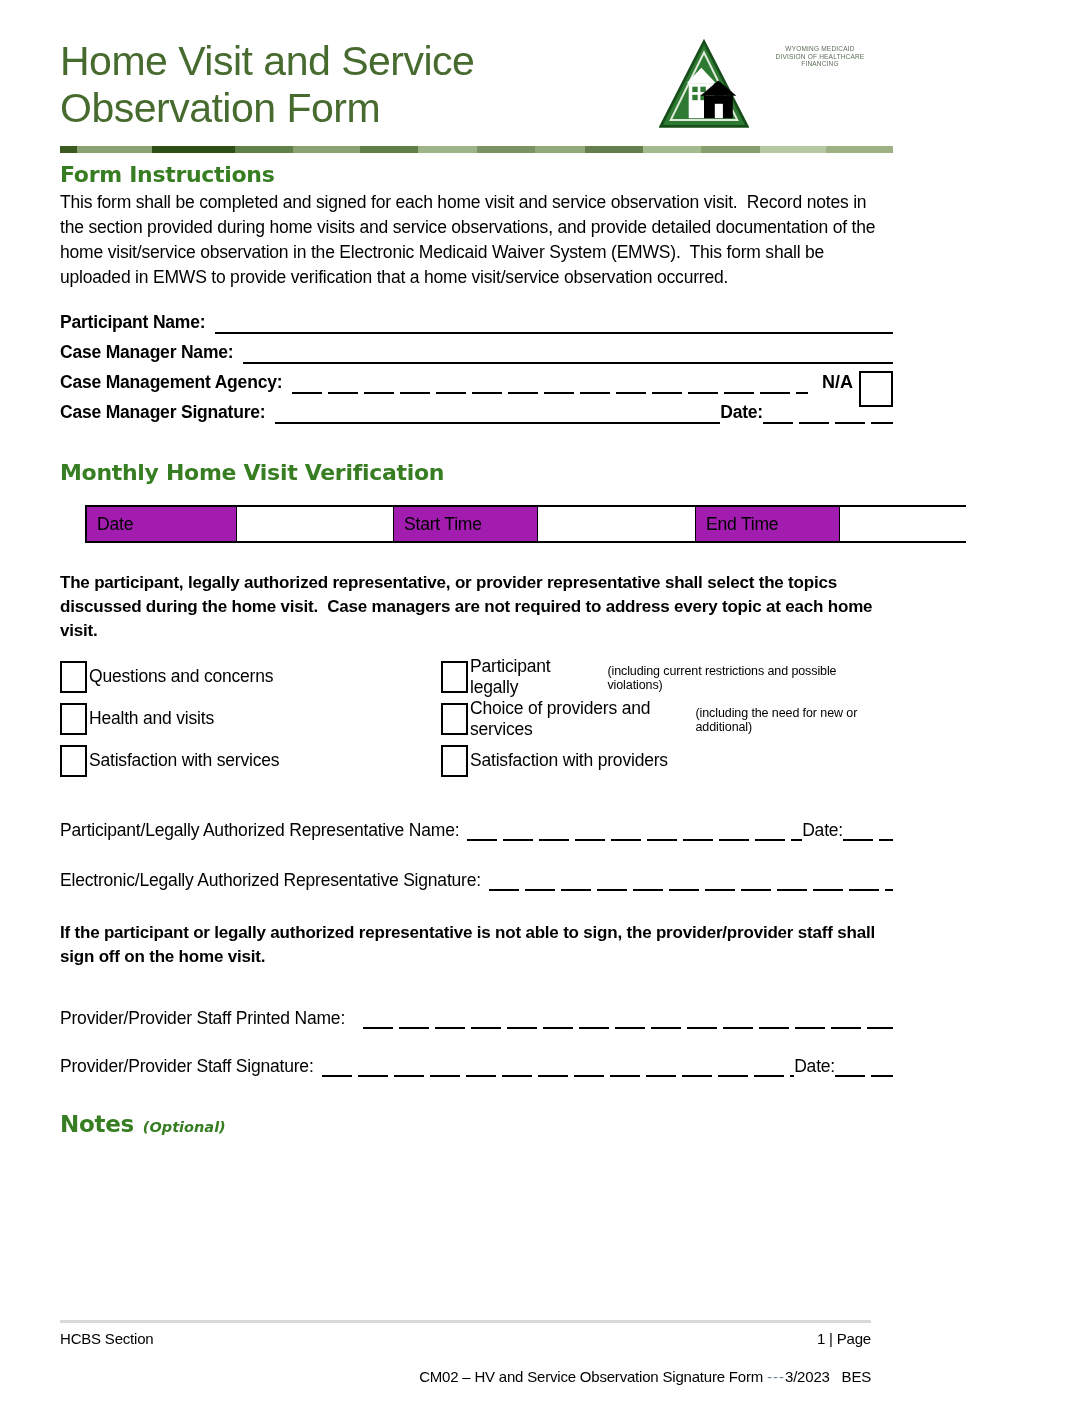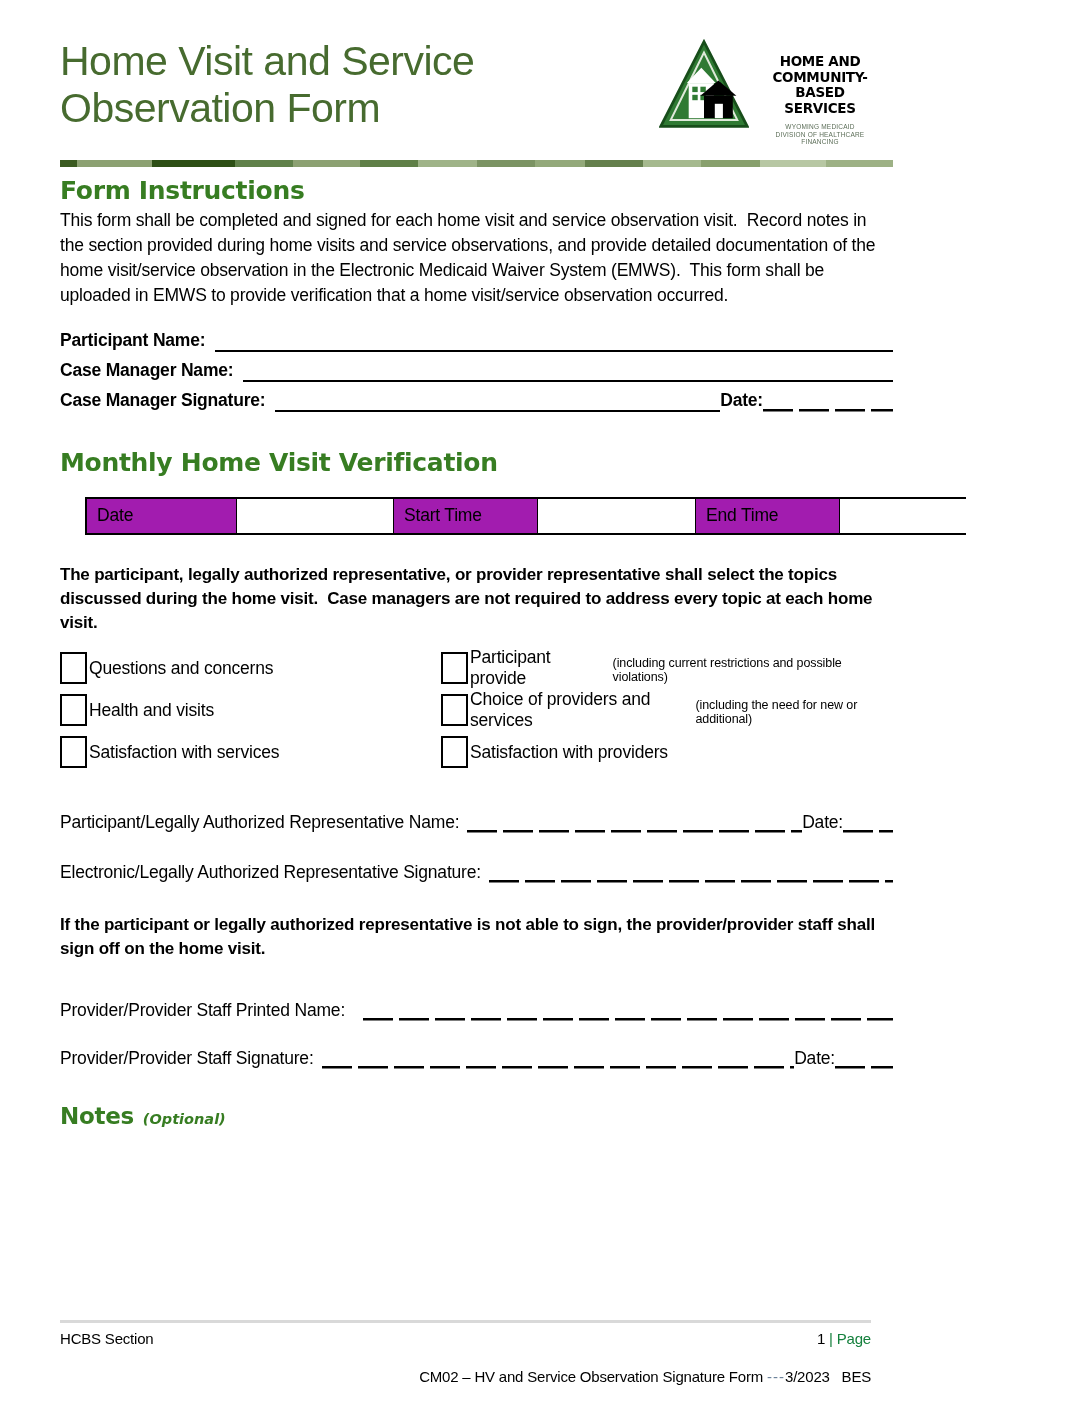--- a/index.html
+++ b/index.html
@@ -32,21 +32,21 @@
   .divider {
     height:7px; margin-top:14px;
     background:linear-gradient(90deg,
       #3a5a20 0 2%, #8ca172 2% 11%, #2d4f15 11% 21%, #60814a 21% 28%,
       #8ca172 28% 36%, #5f7f47 36% 43%, #9fb388 43% 50%, #7b9363 50% 57%,
       #93a97a 57% 63%, #647f4c 63% 70%, #a5b98e 70% 77%, #88a06d 77% 84%,
       #b7c7a3 84% 92%, #9db185 92% 100%);
   }
 
   h2.green {
-    font-family:"DejaVu Sans", sans-serif; color:#377d22; font-size:25px;
+    font-family:"DejaVu Sans", sans-serif; color:#377d22; font-size:22px;
     font-weight:bold; margin-top:9px; letter-spacing:-0.3px;
   }
   h2.green.mt { margin-top:28px; }
 
   .pre { white-space:pre-wrap; }
   .para { font-size:17.5px; line-height:25px; margin-top:3px; letter-spacing:-0.2px; }
   .bold-para { font-size:17px; line-height:24px; font-weight:bold; letter-spacing:-0.2px; }
 
   
   .fields { margin-top:22px; }
@@ -87,21 +87,21 @@
 
   .notes-head { display:flex; align-items:baseline; margin-top:34px; }
   .notes-title { font-family:"DejaVu Sans", sans-serif; color:#377d22; font-size:23px; font-weight:bold; letter-spacing:-0.3px; }
   .notes-opt { font-family:"DejaVu Sans", sans-serif; color:#377d22; font-size:14.5px; font-weight:bold; font-style:italic; margin-left:9px; }
 
   
   .footer { margin-top:auto; padding:0 95px 14px 60px;text-align:right; }
   .footer-rule { border-top:3px solid #d9d9d9; }
   .footer-line1 { display:flex; justify-content:space-between; margin-top:7px; font-size:15px; letter-spacing:-0.2px; }
   .page-num { color:#000; }
-  .page-word { color:#15803d; }
+  .page-word { color:#000000; }
   .footer-line2 { font-size:15px; margin-top:4px; letter-spacing:-0.2px; }
   .dashes { color:#6d839b; letter-spacing:1px; }
 </style>
 </head>
 <body>
 
 <div class="page">
   <div class="content">
 
     <div class="header">
@@ -114,43 +114,45 @@
           <rect x="33" y="49" width="28" height="39" fill="#ffffff"></rect>
           <rect x="37" y="53" width="6" height="6" fill="#2f7a33"></rect>
           <rect x="46" y="53" width="6" height="6" fill="#2f7a33"></rect>
           <rect x="37" y="62" width="6" height="6" fill="#2f7a33"></rect>
           <rect x="46" y="62" width="6" height="6" fill="#2f7a33"></rect>
           <polygon points="46,63 66,46 86,63" fill="#000000"></polygon>
           <rect x="50" y="63" width="32" height="25" fill="#000000"></rect>
           <rect x="62" y="72" width="9" height="16" fill="#ffffff"></rect>
         </svg>
         <div class="logo-textcol">
-          <div class="logo-org">HOME AND
-COMMUNITY-
-BASED
-SERVICES</div>
           <div class="logo-caption">WYOMING MEDICAID
 DIVISION OF HEALTHCARE FINANCING</div>
         </div>
       </div>
     </div>
 
     <div class="divider"></div>
 
     <h2 class="green">Form Instructions</h2>
     <div class="para pre">This form shall be completed and signed for each home visit and service observation visit.  Record notes in the section provided during home visits and service observations, and provide detailed documentation of the home visit/service observation in the Electronic Medicaid Waiver System (EMWS).  This form shall be uploaded in EMWS to provide verification that a home visit/service observation occurred.</div>
 
     <div class="fields">
       <div class="frow">
         <span class="lbl">Participant Name:</span>
         <div class="line-solid"></div>
       </div>
       <div class="frow">
         <span class="lbl">Case Manager Name:</span>
         <div class="line-solid"></div>
+      </div>
+      <div class="frow">
+        <span class="lbl">Case Management Agency:</span>
+        <div class="line-seg"></div>
+        <span class="na-label">N/A</span>
+        <div class="na-box"></div>
       </div>
       <div class="frow">
         <span class="lbl">Case Manager Signature:</span>
         <div class="line-solid"></div>
         <span class="lbl" style="margin:0">Date:</span>
         <div class="line-seg short"></div>
       </div>
     </div>
 
     <h2 class="green mt">Monthly Home Visit Verification</h2>
@@ -164,21 +166,21 @@
     </div>
 
     <div class="bold-para pre topics-intro">The participant, legally authorized representative, or provider representative shall select the topics discussed during the home visit.  Case managers are not required to address every topic at each home visit.</div>
     <div class="topics">
       <div class="topic">
         <div class="cb"></div>
         <span class="tlabel">Questions and concerns</span>
       </div>
       <div class="topic">
         <div class="cb"></div>
-        <span class="tlabel">Participant provide</span>
+        <span class="tlabel">Participant legally</span>
         <span class="tnote">(including current restrictions and possible violations)</span>
       </div>
       <div class="topic">
         <div class="cb"></div>
         <span class="tlabel">Health and visits</span>
       </div>
       <div class="topic">
         <div class="cb"></div>
         <span class="tlabel">Choice of providers and services</span>
         <span class="tnote">(including the need for new or additional)</span>

